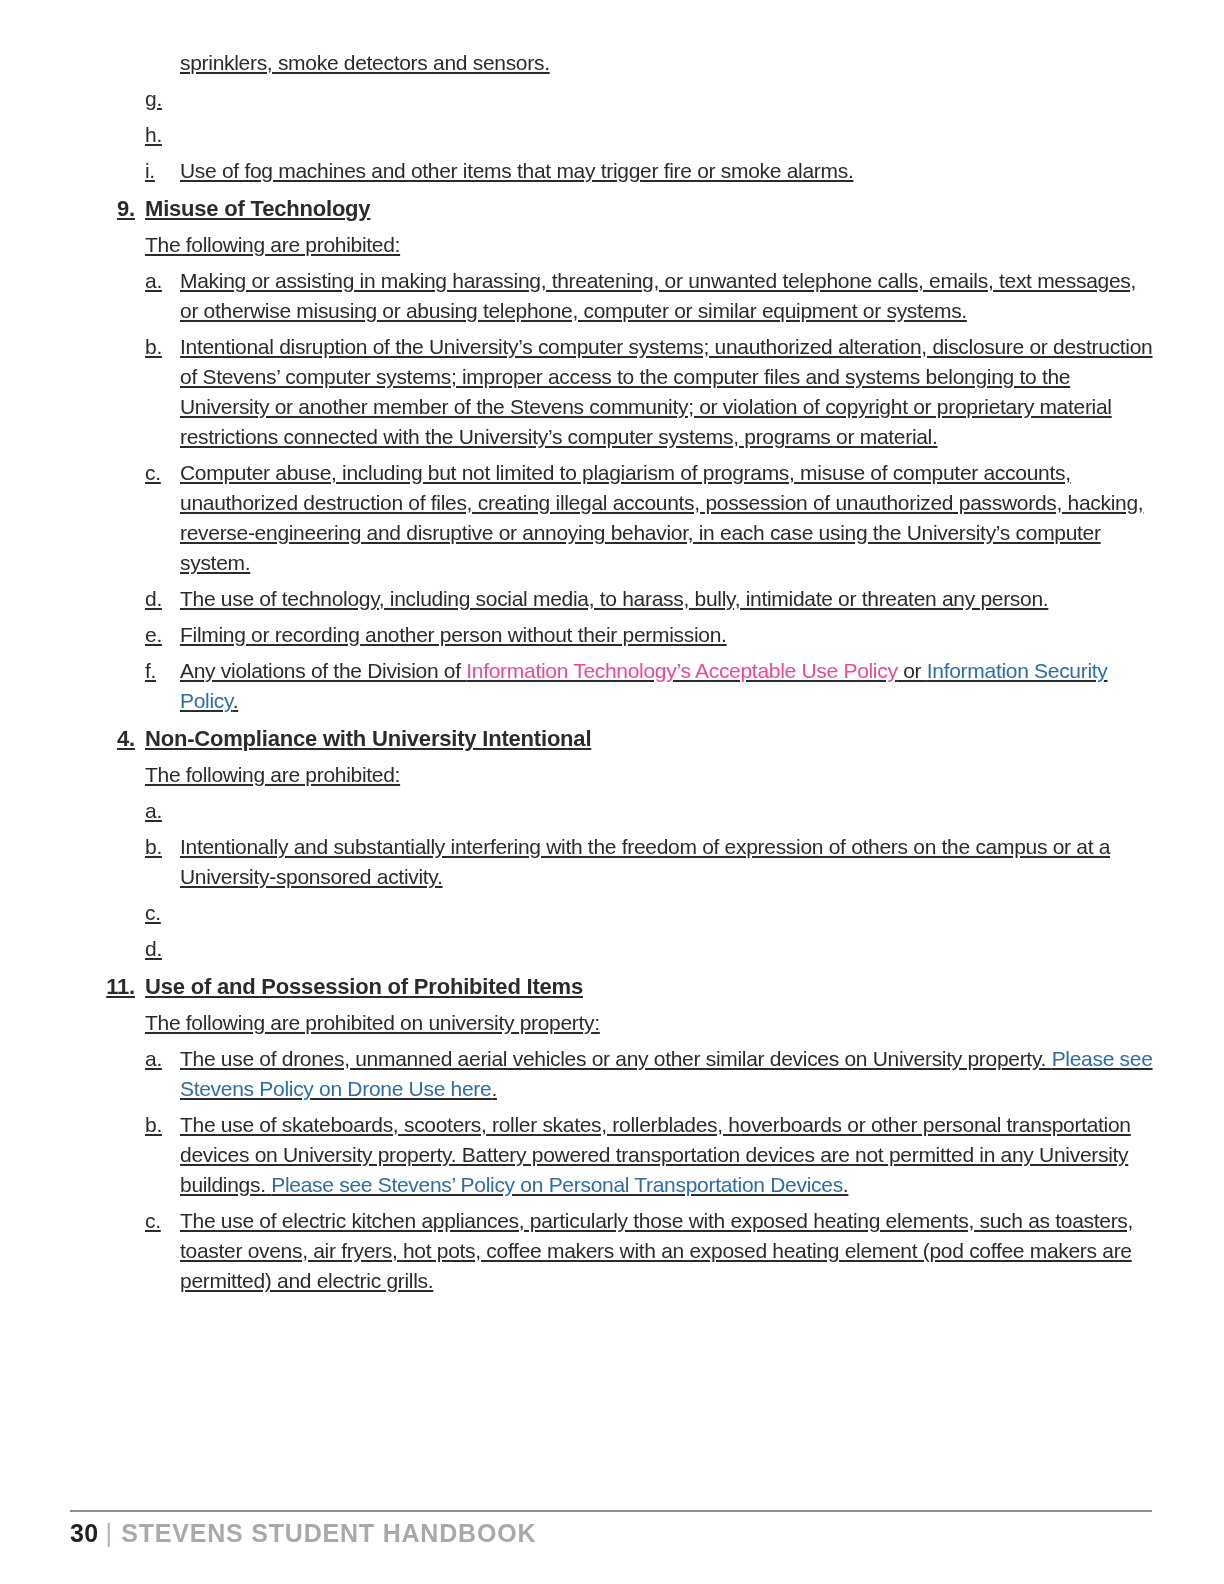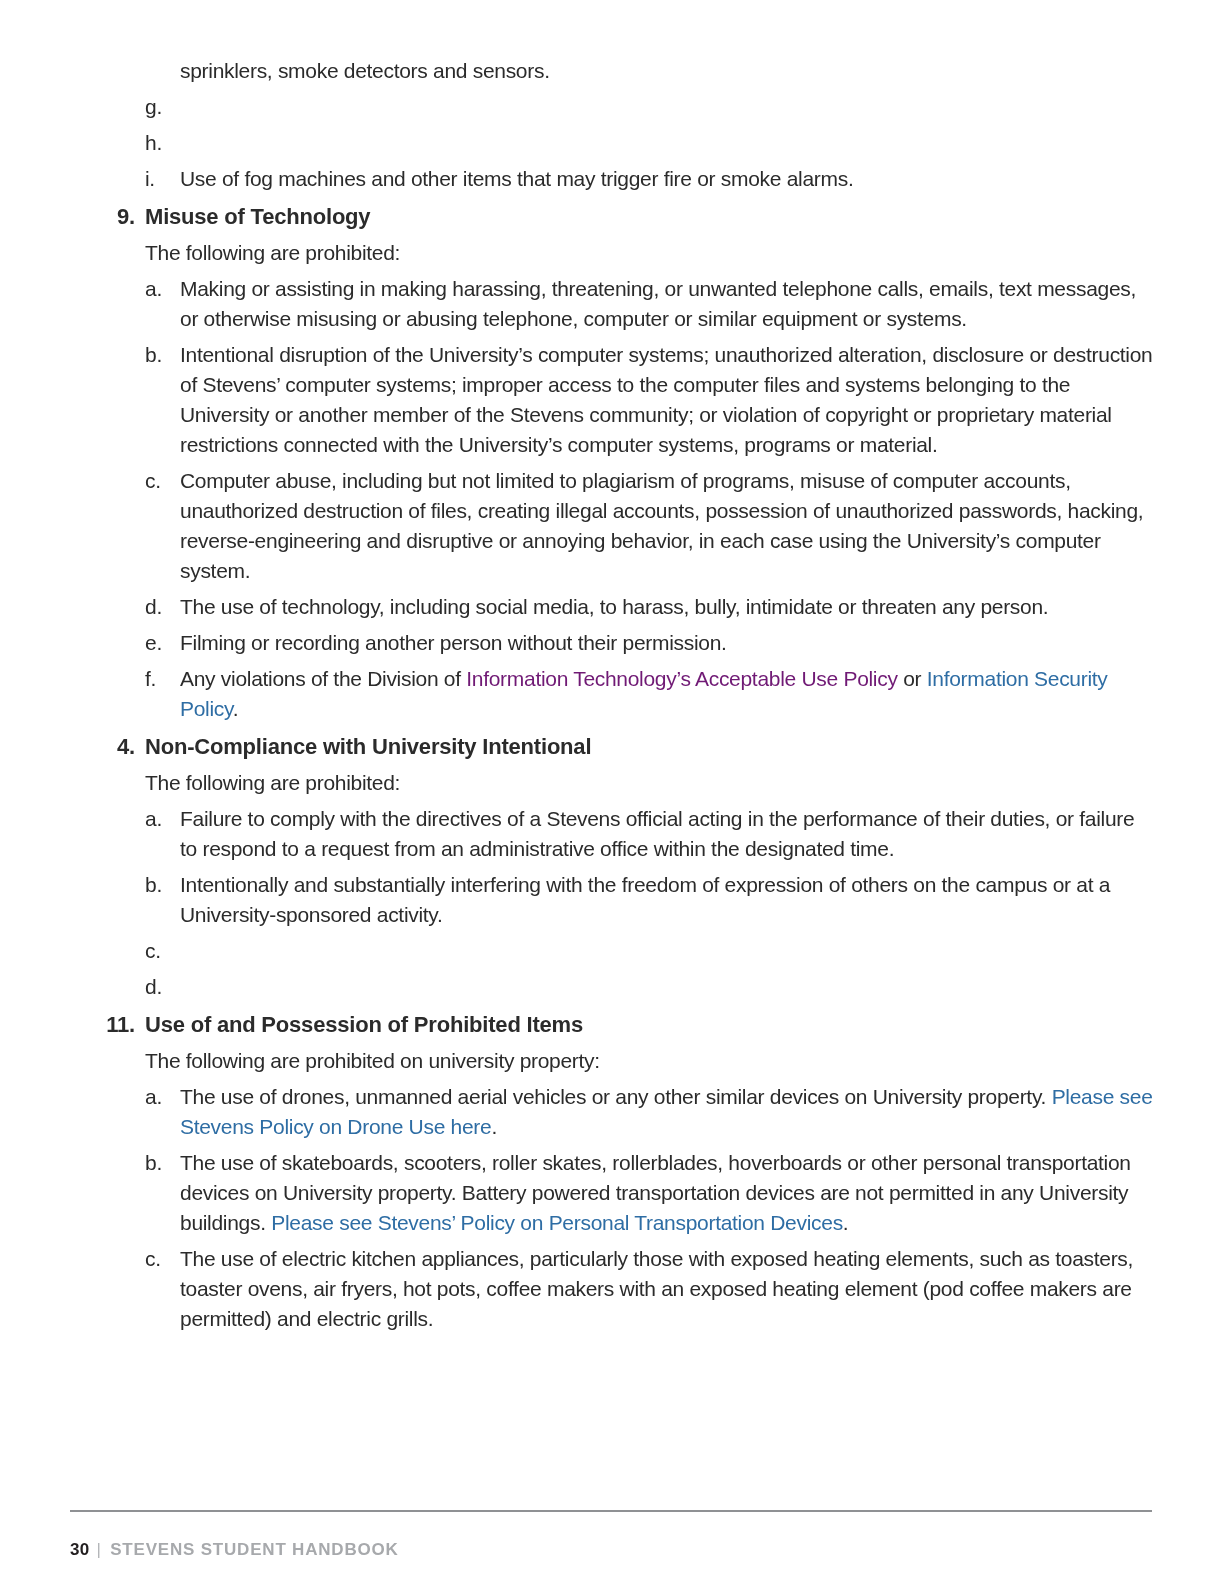--- a/index.html
+++ b/index.html
@@ -12,25 +12,26 @@
     width: 1224px;
     height: 1584px;
     background: #ffffff;
     font-family: "Liberation Sans", sans-serif;
     color: #2b2b2b;
     overflow: hidden;
   }
   .content {
     position: absolute;
     left: 70px;
-    top: 56px;
+    top: 48px;
     width: 1085px;
     font-size: 21px;
     line-height: 30px;
     letter-spacing: -0.3px;
+    text-decoration: underline;
   }
   .continuation {
     padding-left: 110px;
     margin-bottom: 6px;
   }
   .item {
     display: flex;
     padding-left: 75px;
     margin-bottom: 6px;
   }
@@ -71,22 +72,22 @@
     left: 70px;
     width: 1082px;
     top: 1510px;
   }
   .footer-rule {
     border-top: 2px solid #8f9194;
     width: 100%;
     height: 0;
   }
   .footer-text {
-    margin-top: 28px;
-    font-size: 17px;
+    margin-top: 7px;
+    font-size: 25px;
     font-weight: bold;
     letter-spacing: 0.3px;
     white-space: nowrap;
   }
   .page-num {
     color: #231f20;
   }
   .footer-sep {
     color: #b3b5b8;
     font-weight: normal;
@@ -134,32 +135,31 @@
         <div class="item">
           <span class="item-label">d.</span>
           <span class="item-text"><span>The use of technology, including social media, to harass, bully, intimidate or threaten any person.</span></span>
         </div>
         <div class="item">
           <span class="item-label">e.</span>
           <span class="item-text"><span>Filming or recording another person without their permission.</span></span>
         </div>
         <div class="item">
           <span class="item-label">f.</span>
-          <span class="item-text"><span>Any violations of the Division of </span><a class="link" style="color: #701a75;">Information Technology’s Acceptable Use Policy</a><span> or </span><a class="link" style="color: rgb(46, 109, 164);">Information Security Policy</a><span>.</span></span>
+          <span class="item-text"><span>Any violations of the Division of </span><a class="link" style="color: #ec4899;">Information Technology’s Acceptable Use Policy</a><span> or </span><a class="link" style="color: rgb(46, 109, 164);">Information Security Policy</a><span>.</span></span>
         </div>
       </section>
       <section>
         <div class="section-head">
           <span class="section-num">4.</span>
           <span class="section-title">Non-Compliance with University Intentional</span>
         </div>
         <div class="section-intro">The following are prohibited:</div>
         <div class="item">
           <span class="item-label">a.</span>
-          <span class="item-text"><span>Failure to comply with the directives of a Stevens official acting in the performance of their duties, or failure to respond to a request from an administrative office within the designated time.</span></span>
         </div>
         <div class="item">
           <span class="item-label">b.</span>
           <span class="item-text"><span>Intentionally and substantially interfering with the freedom of expression of others on the campus or at a University-sponsored activity.</span></span>
         </div>
         <div class="item">
           <span class="item-label">c.</span>
         </div>
         <div class="item">
           <span class="item-label">d.</span>

